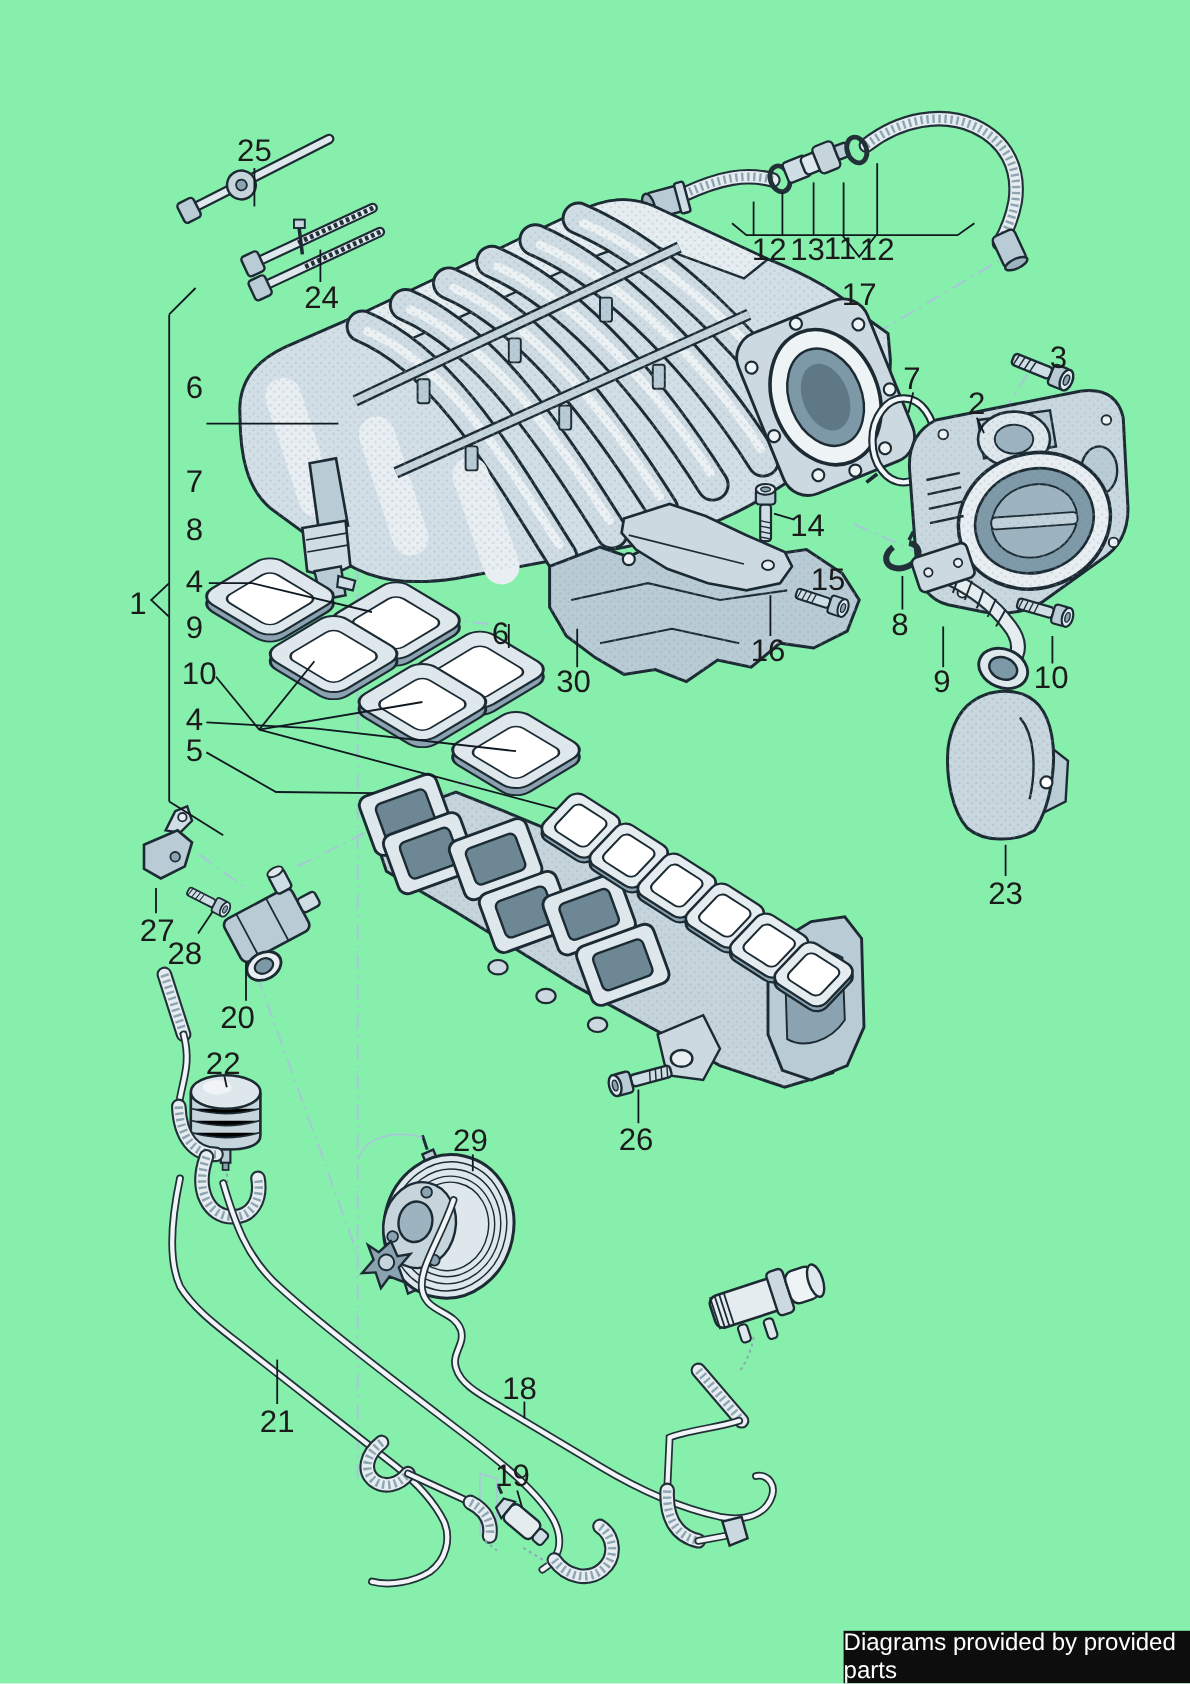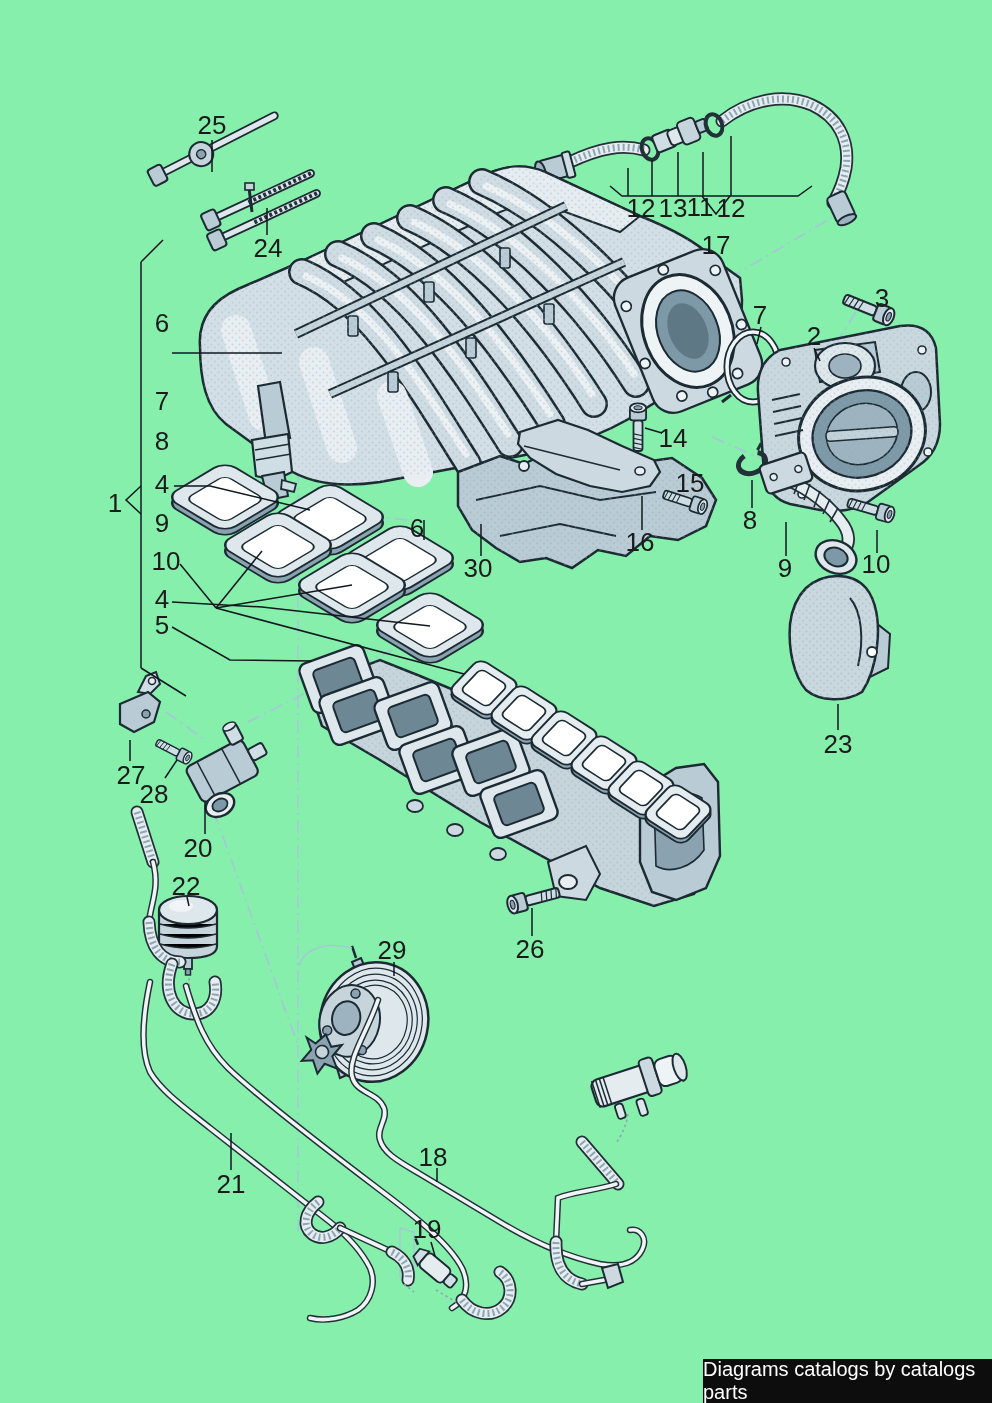--- a/index.html
+++ b/index.html
@@ -573,15 +573,15 @@
     <text class="lbl" x="186" y="895">22</text>
     <text class="lbl" x="392" y="959">29</text>
     <text class="lbl" x="530" y="958">26</text>
     <text class="lbl" x="231" y="1193">21</text>
     <text class="lbl" x="433" y="1166">18</text>
     <text class="lbl" x="427" y="1238">19</text>
   </g>
 </svg>
 
 <div class="footer">
-  <span>Diagrams catalogs by catalogs parts</span>
+  <span>Diagrams provided by provided parts</span>
 </div>
 </div>
 
 </body></html>

